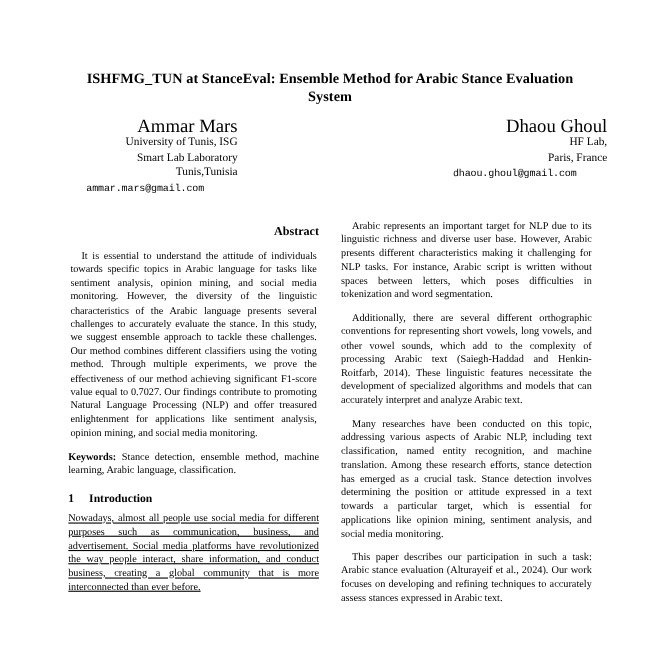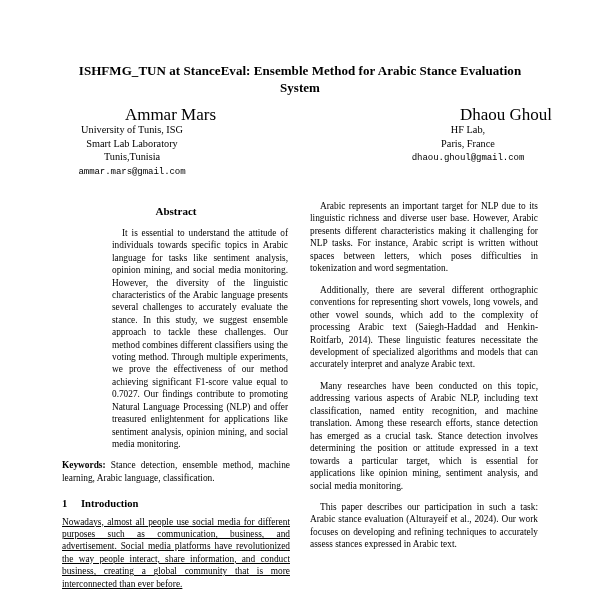--- a/index.html
+++ b/index.html
@@ -55,20 +55,21 @@
   .author-name {
     font-size: 17px;
     font-weight: normal;
     line-height: 14px;
     margin-bottom: 1px;
     text-align: right;
   }
   .author-aff {
     font-size: 10.3px;
     line-height: 13.6px;
+    text-align: right;
   }
   .author-email {
     font-family: "Liberation Mono", "DejaVu Sans Mono", monospace;
     font-size: 9.1px;
     line-height: 14px;
     margin-top: 1px;
     letter-spacing: -0.1px;
   }
 
   
@@ -86,42 +87,41 @@
     width: 228px;
     height: 400px;
     overflow: hidden;
   }
   .col-left  { left: 62px; }
   .col-right { left: 310px; }
 
   .abstract-head {
     font-size: 11px;
     font-weight: bold;
-    text-align: center;
+    text-align: right;
     margin: 5px 0 10px 0;
   }
 
   p.body-text {
     font-size: 9.35px;
     line-height: 12.45px;
     text-align: justify;
     text-justify: inter-word;
     margin: 0 0 9px 0;
     hyphens: manual;
   }
   p.indent { text-indent: 10px; }
   p.no-indent { text-indent: 0; text-decoration: underline; }
 
   .abstract-body p.body-text {
     font-size: 9.3px;
     line-height: 12.4px;
   }
   .abstract-body {
     padding: 0 2px;
-    margin-left: 48px;
   }
 
   .keywords {
     font-size: 9.35px;
     line-height: 12.6px;
     text-align: justify;
     margin: 7px 0 0 0;
   }
   .keywords b { font-weight: bold; }
 

